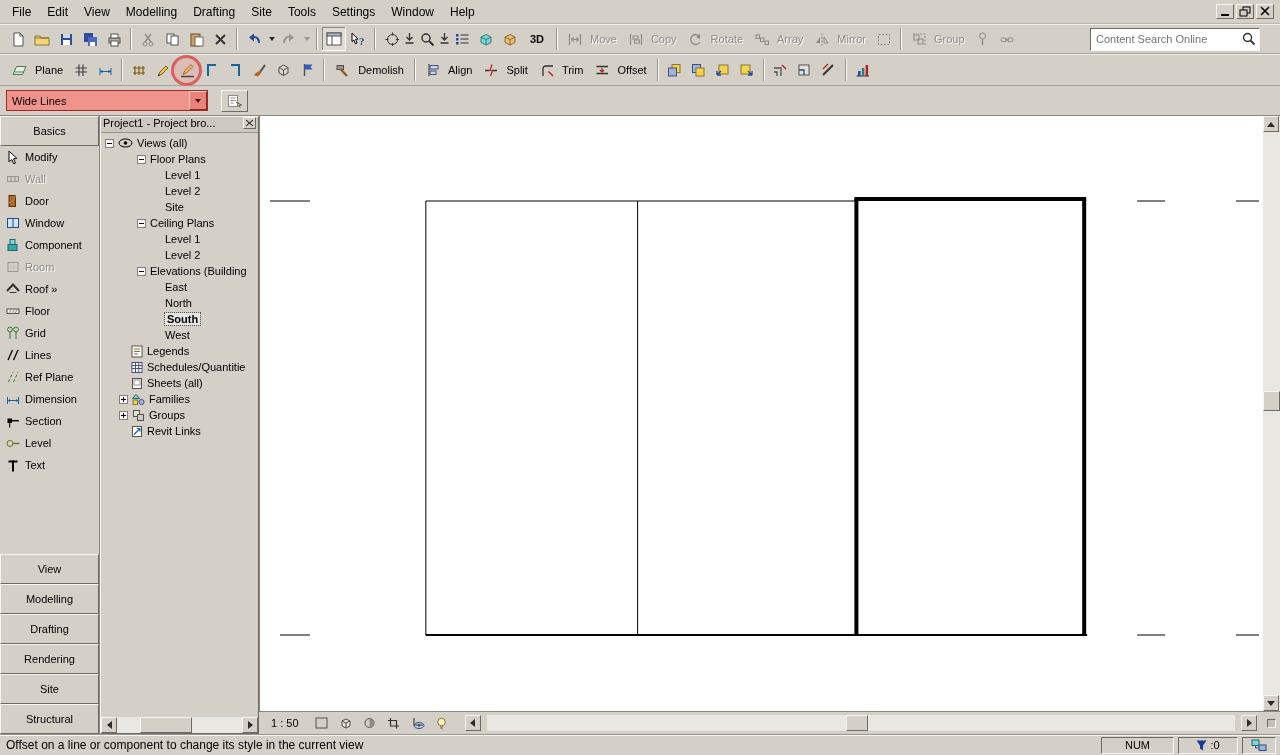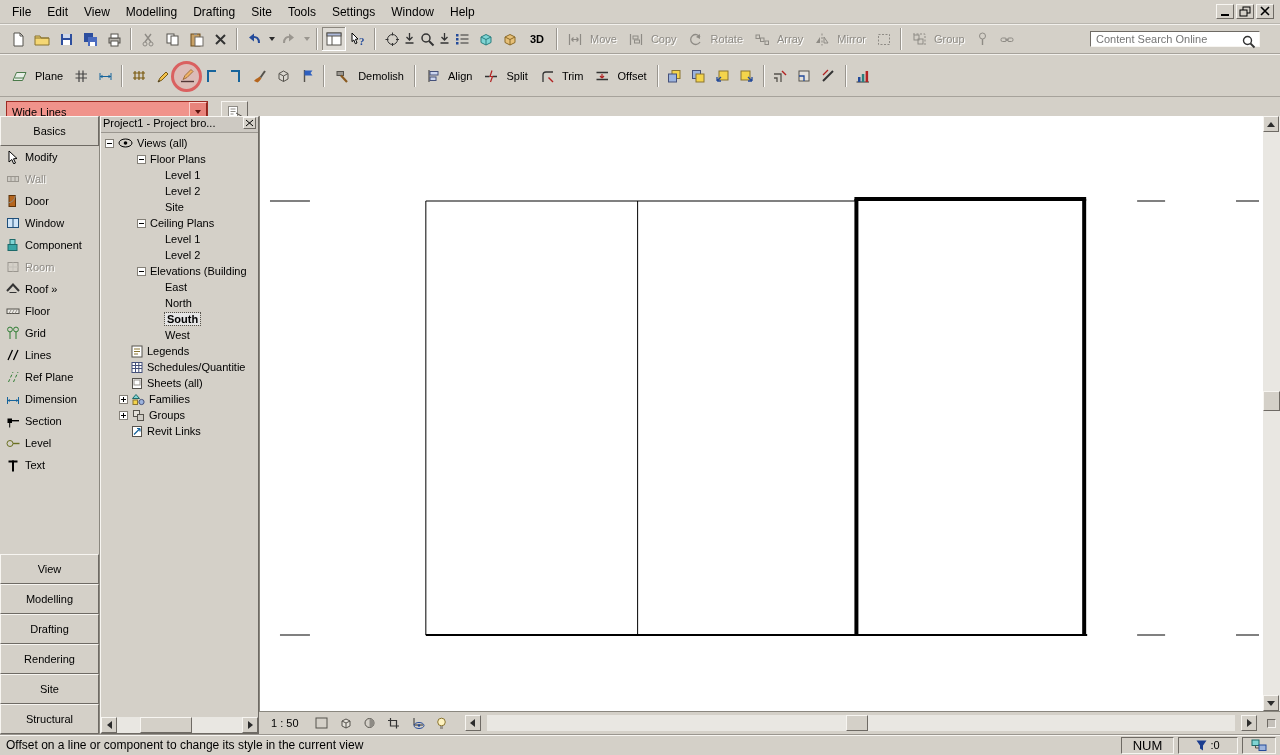--- a/index.html
+++ b/index.html
@@ -10,35 +10,35 @@
   
   #menubar{height:24px;display:flex;align-items:center;padding:0 4px;font-size:12px;
     border-bottom:1px solid #b9b6af}
   .menu-item{padding:4px 8px}
   #winbtns{margin-left:auto;display:flex;gap:2px;padding-right:2px}
   .winbtn{width:18px;height:15px;background:#d4d0c8;display:flex;align-items:center;justify-content:center}
   
   .toolbar{display:flex;align-items:center;padding:0 6px;
     border-top:1px solid #f3f1ed;border-bottom:1px solid #a6a29b}
   #toolbar1{height:30px}
-  #toolbar2{height:43px}
+  #toolbar2{height:32px}
   .tbb{width:24px;height:24px;display:flex;align-items:center;justify-content:center;flex:none;position:relative}
   .tbb.pressed{box-shadow:inset -1px -1px 0 #fff, inset 1px 1px 0 #8b877f;background:#dedbd5}
   .sep{width:2px;height:22px;border-left:1px solid #9a968f;border-right:1px solid #fbfaf8;margin:0 4px;flex:none}
   .lblbtn{display:flex;align-items:center;gap:8px;height:24px;padding:0 6px;flex:none}
   .dis{color:#8e8b85;text-shadow:1px 1px 0 #ffffff}
   .i3d{font-weight:bold;font-size:11px}
   .caret{width:11px;height:24px;display:flex;align-items:center;justify-content:center;flex:none}
   .tri{width:0;height:0;display:inline-block}
   .tri-down{border-left:3px solid transparent;border-right:3px solid transparent;border-top:4px solid #2b2b2b}
   .tri-up{border-left:4px solid transparent;border-right:4px solid transparent;border-bottom:5px solid #2b2b2b}
   .tri-dn{border-left:4px solid transparent;border-right:4px solid transparent;border-top:5px solid #2b2b2b}
   .tri-left{border-top:4px solid transparent;border-bottom:4px solid transparent;border-right:5px solid #2b2b2b}
   .tri-right{border-top:4px solid transparent;border-bottom:4px solid transparent;border-left:5px solid #2b2b2b}
-  #searchwrap{margin-left:auto;margin-right:14px;position:relative;width:170px;height:16px;flex:none;
+  #searchwrap{margin-left:auto;margin-right:14px;position:relative;width:170px;height:23px;flex:none;
     border:1px solid;border-color:#6e6a64 #f7f5f1 #f7f5f1 #6e6a64;background:#7dd3fc}
   #searchwrap input{width:100%;height:100%;border:none;outline:none;padding:2px 20px 2px 5px;
     font-family:"Liberation Sans",sans-serif;font-size:11px;color:#6f6c66;background:#fff}
   #searchwrap .mag{position:absolute;right:3px;top:3px}
   .ring{position:absolute;left:-4px;top:-3px;width:31px;height:31px;border-radius:50%;
     border:3px solid #da6060;background:rgba(236,151,151,.35);pointer-events:none;z-index:5}
   
   #typebar{height:30px;display:flex;align-items:center;gap:13px;padding:0 6px;border-bottom:1px solid #8a877f}
   #typesel{width:202px;height:21px;display:flex;align-items:center;background:#f0938b;border:1px solid #9c2b23}
   #typesel .val{flex:1;padding:0 5px;color:#000}
@@ -92,21 +92,21 @@
   .vbicon{width:18px;height:18px;display:flex;align-items:center;justify-content:center;flex:none}
   #viewbar .track{height:16px;align-self:center}
   .corner{width:17px;height:23px;background:#d4d0c8;flex:none;display:flex;align-items:center;justify-content:center}
   .corner .sq{width:9px;height:9px;background:#c5c1ba;border:1px solid;border-color:#6e6a64 #f7f5f1 #f7f5f1 #6e6a64}
   
   #statusbar{position:absolute;left:0;right:0;bottom:0;height:21px;display:flex;align-items:center;
     padding:0 4px;gap:4px;border-top:1px solid #9a968f;box-shadow:inset 0 1px 0 #f7f5f1;font-size:12px}
   #status-msg{flex:1;padding-left:2px;white-space:nowrap;overflow:hidden}
   .scell{height:17px;display:flex;align-items:center;justify-content:center;gap:3px;padding:0 6px;
     border:1px solid;border-color:#6e6a64 #f7f5f1 #f7f5f1 #6e6a64;background:#d4d0c8}
-  #numcell{width:53px;font-size:13px}
+  #numcell{width:73px;font-size:11px}
   #filtercell{width:60px;font-size:11px}
   #netcell{width:34px}
 </style>
 </head>
 <body>
 
 <div id="menubar">
   <span class="menu-item">File</span>
   <span class="menu-item">Edit</span>
   <span class="menu-item">View</span>

